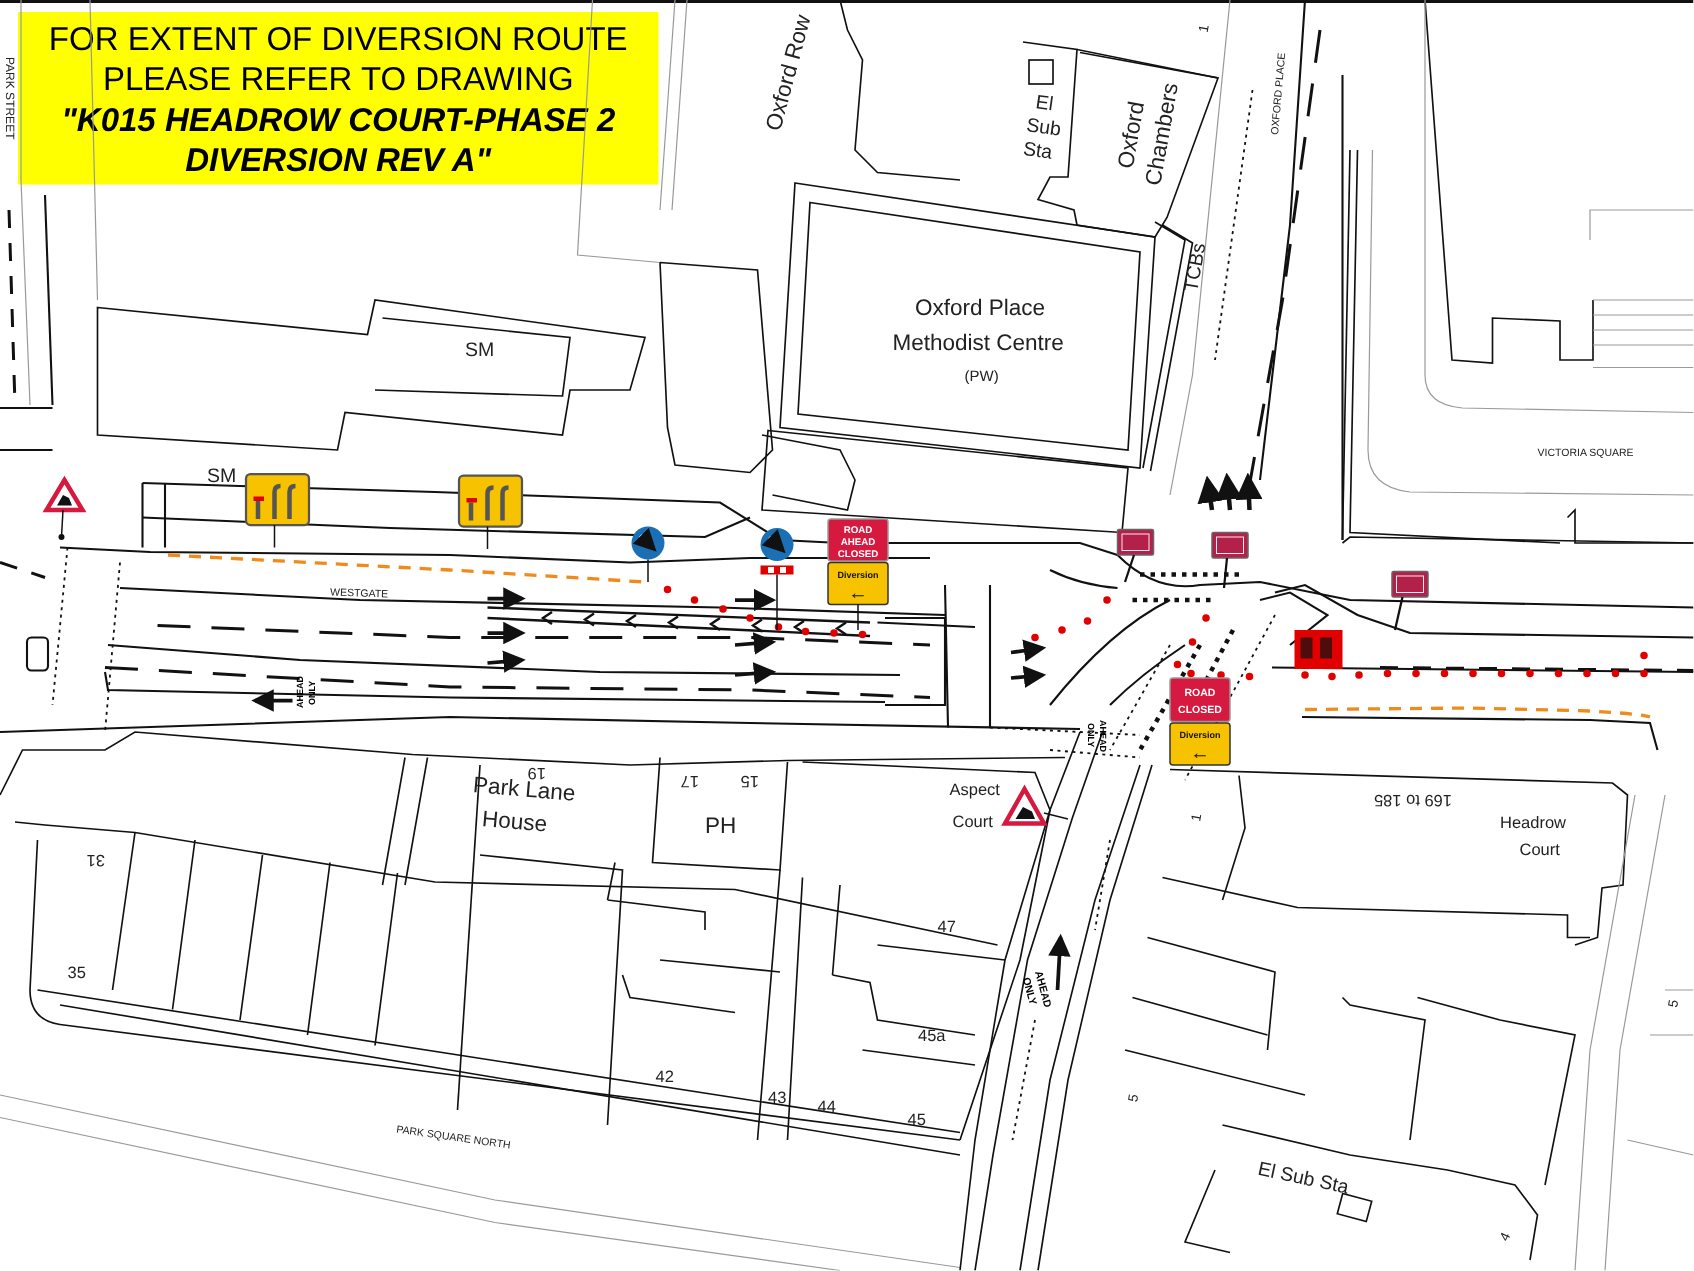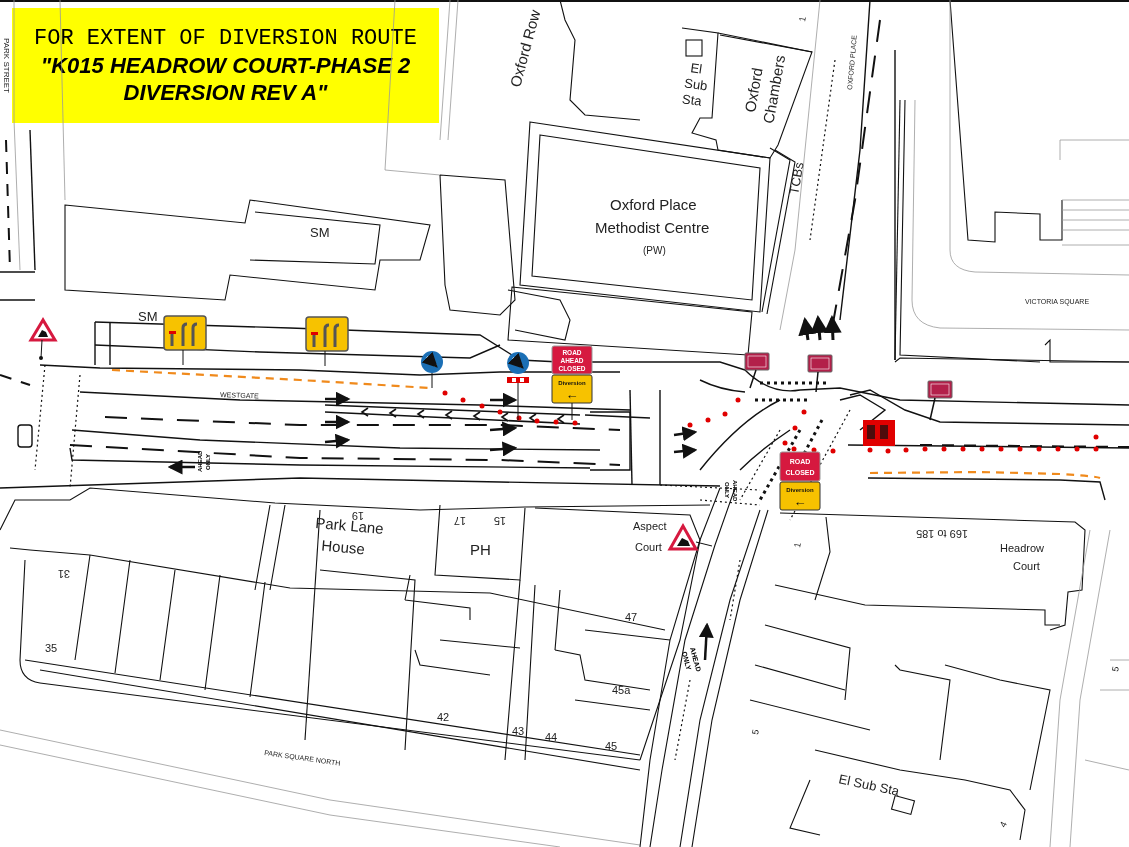--- a/index.html
+++ b/index.html
@@ -18,28 +18,29 @@
   .lbl-sm { font-size: 7px; fill: #222; font-family: "Liberation Sans", sans-serif; }
   .lbl-md { font-size: 13px; }
   .lbl-lg { font-size: 15px; }
   .sign-text { font-family: "Liberation Sans", sans-serif; font-weight: bold; }
 
   .banner {
     position: absolute; left: 12px; top: 8px; width: 427px; height: 115px;
     background: #ffff00; text-align: center; color: #000;
     display: flex; flex-direction: column; justify-content: center;
   }
-  .banner .l1, .banner .l2 { font-size: 22px; line-height: 27px; font-family: Liberation Mono, monospace; }
+  .banner .l1, .banner .l2 { font-size: 22px; line-height: 27px; font-family: Liberation Sans, sans-serif; }
   .banner .l3, .banner .l4 { font-size: 22px; line-height: 27px; font-weight: bold; font-style: italic; font-family: "Liberation Sans", sans-serif; }
 </style>
 </head>
 <body>
 
 <div class="banner">
   <div class="l1">FOR EXTENT OF DIVERSION ROUTE</div>
+  <div class="l2">PLEASE REFER TO DRAWING</div>
   <div class="l3">"K015 HEADROW COURT-PHASE 2</div>
   <div class="l4">DIVERSION REV A"</div>
 </div>
 
 <svg id="map" viewBox="0 0 1129 847" xmlns="http://www.w3.org/2000/svg">
   <defs>
     <marker id="arr" markerWidth="6" markerHeight="6" refX="5" refY="3" orient="auto">
       <path d="M0,0 L6,3 L0,6 z" fill="#111"></path>
     </marker>
   </defs>

